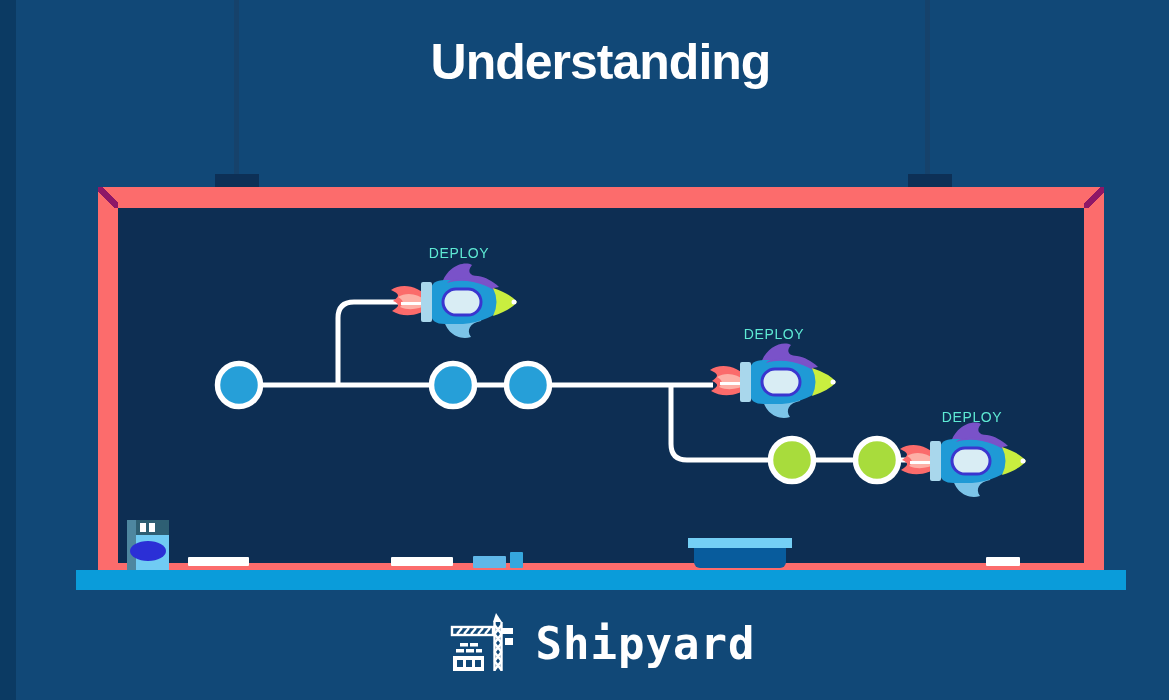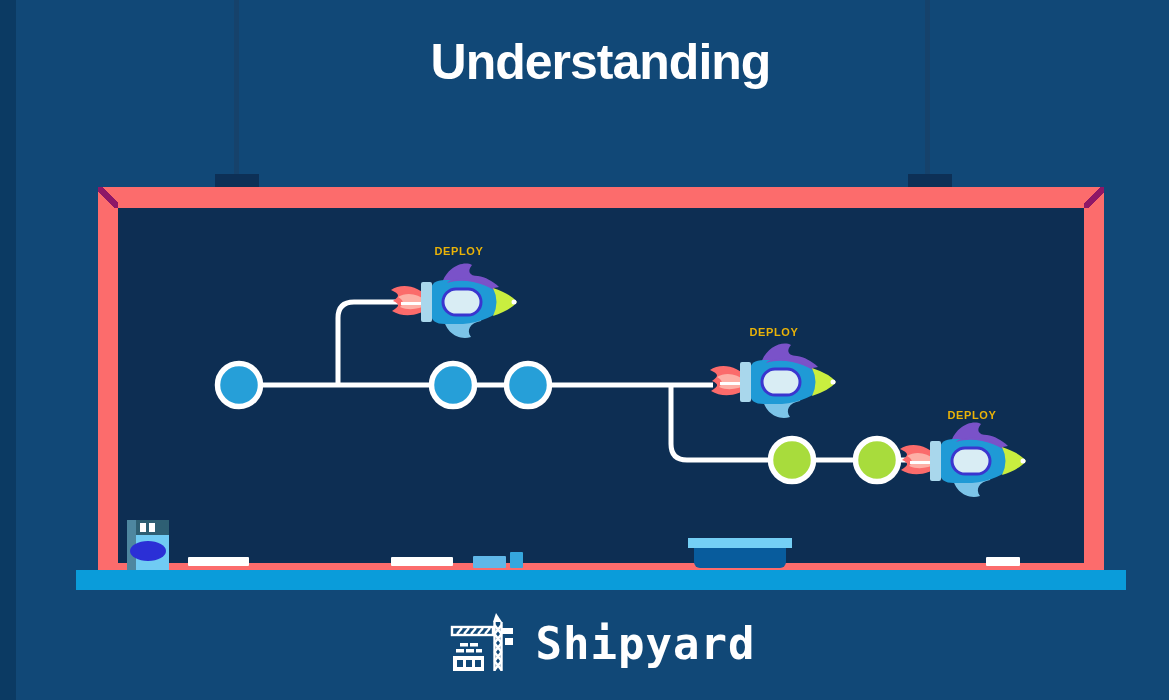--- a/index.html
+++ b/index.html
@@ -25,21 +25,21 @@
     position:absolute;left:20px;top:21px;right:20px;bottom:7px;
     background:#0d2e53;
   }
   .miter{position:absolute;top:0;width:20px;height:21px;}
   .miter.tl{left:0;background:linear-gradient(45deg,transparent 40%,#8e1767 40%,#8e1767 62%,transparent 62%);}
   .miter.tr{right:0;background:linear-gradient(135deg,transparent 40%,#8e1767 40%,#8e1767 62%,transparent 62%);}
   
   svg.diagram{position:absolute;left:0;top:0;width:1169px;height:700px;}
   .deploy-label{
     position:absolute;transform:translateX(-50%);
-    color:#eab308;font-weight:bold;font-size:11px;letter-spacing:0.6px;
+    color:#5eead4;font-weight:normal;font-size:14px;letter-spacing:0.6px;
   }
   
   .tray{position:absolute;left:60px;top:570px;width:1050px;height:20px;background:#0a9cda;}
   .chalk{position:absolute;border-radius:1px;}
   
   .eraser1{position:absolute;left:111px;top:520px;width:42px;height:50px;}
   .eraser1 .strip{position:absolute;left:0;top:0;width:9px;height:100%;background:#4e87a0;}
   .eraser1 .cap{position:absolute;left:9px;top:0;right:0;height:15px;background:#2e5f73;}
   .eraser1 .dot{position:absolute;top:3px;width:6px;height:9px;background:#ffffff;}
   .eraser1 .body{position:absolute;left:9px;top:15px;right:0;bottom:0;background:#70cbf3;}

